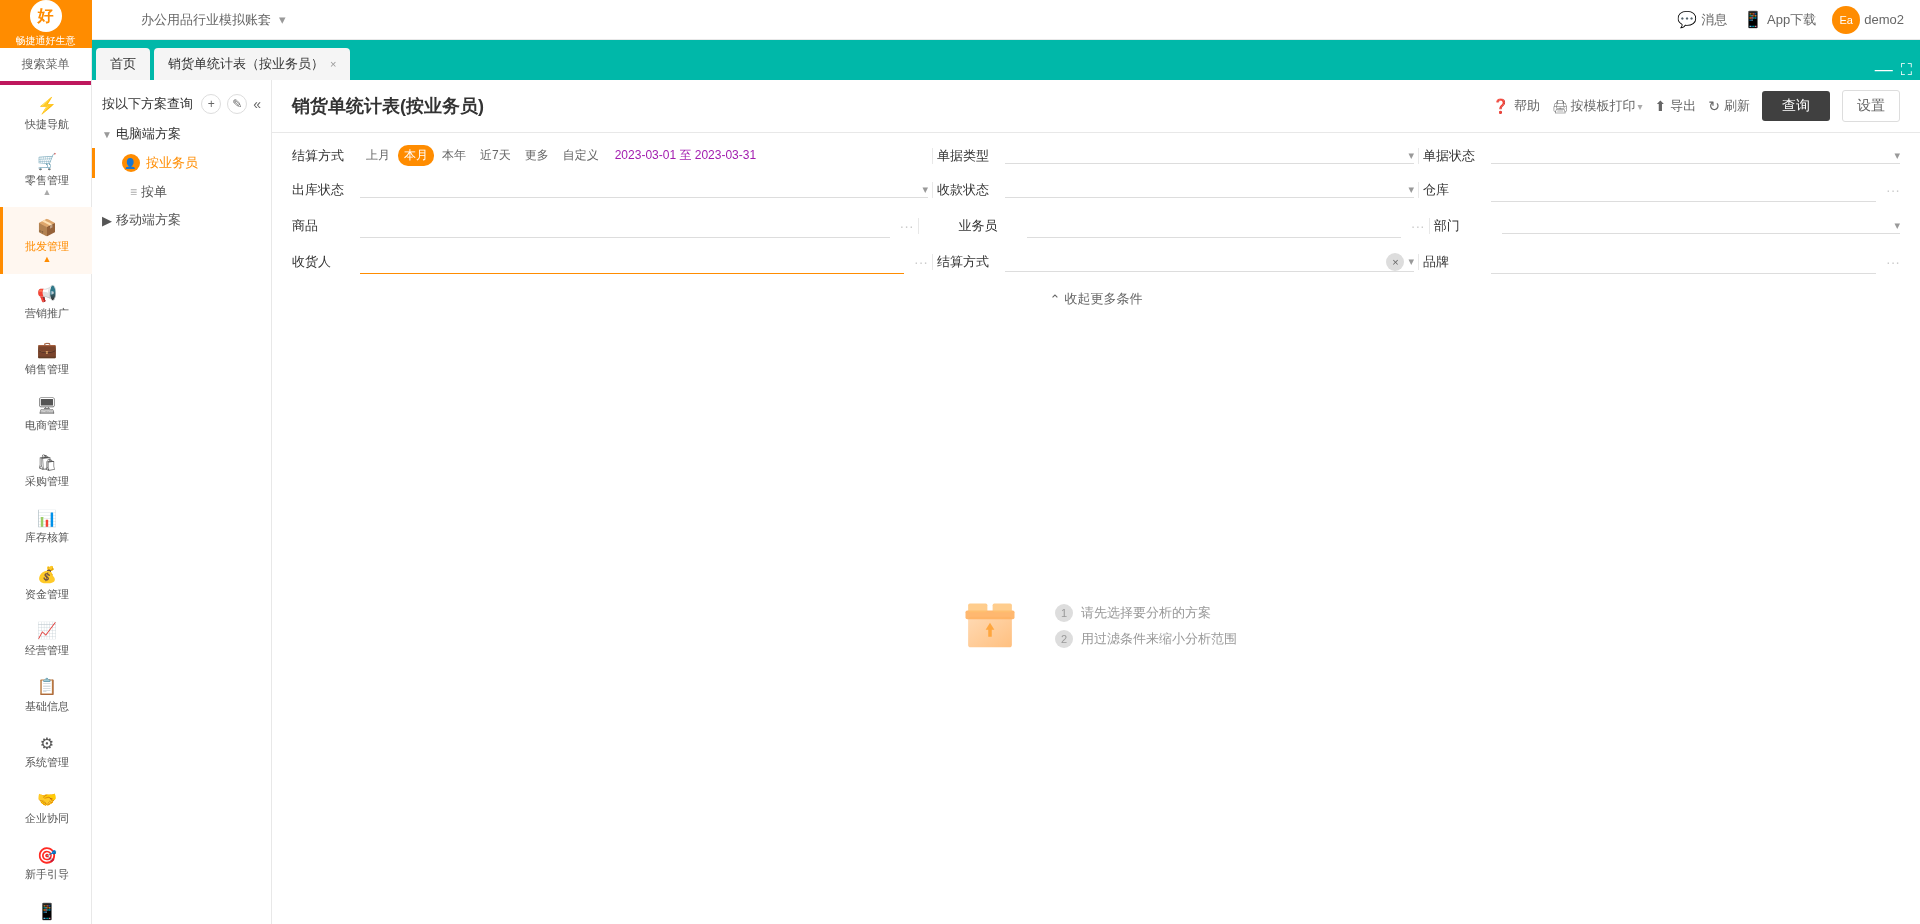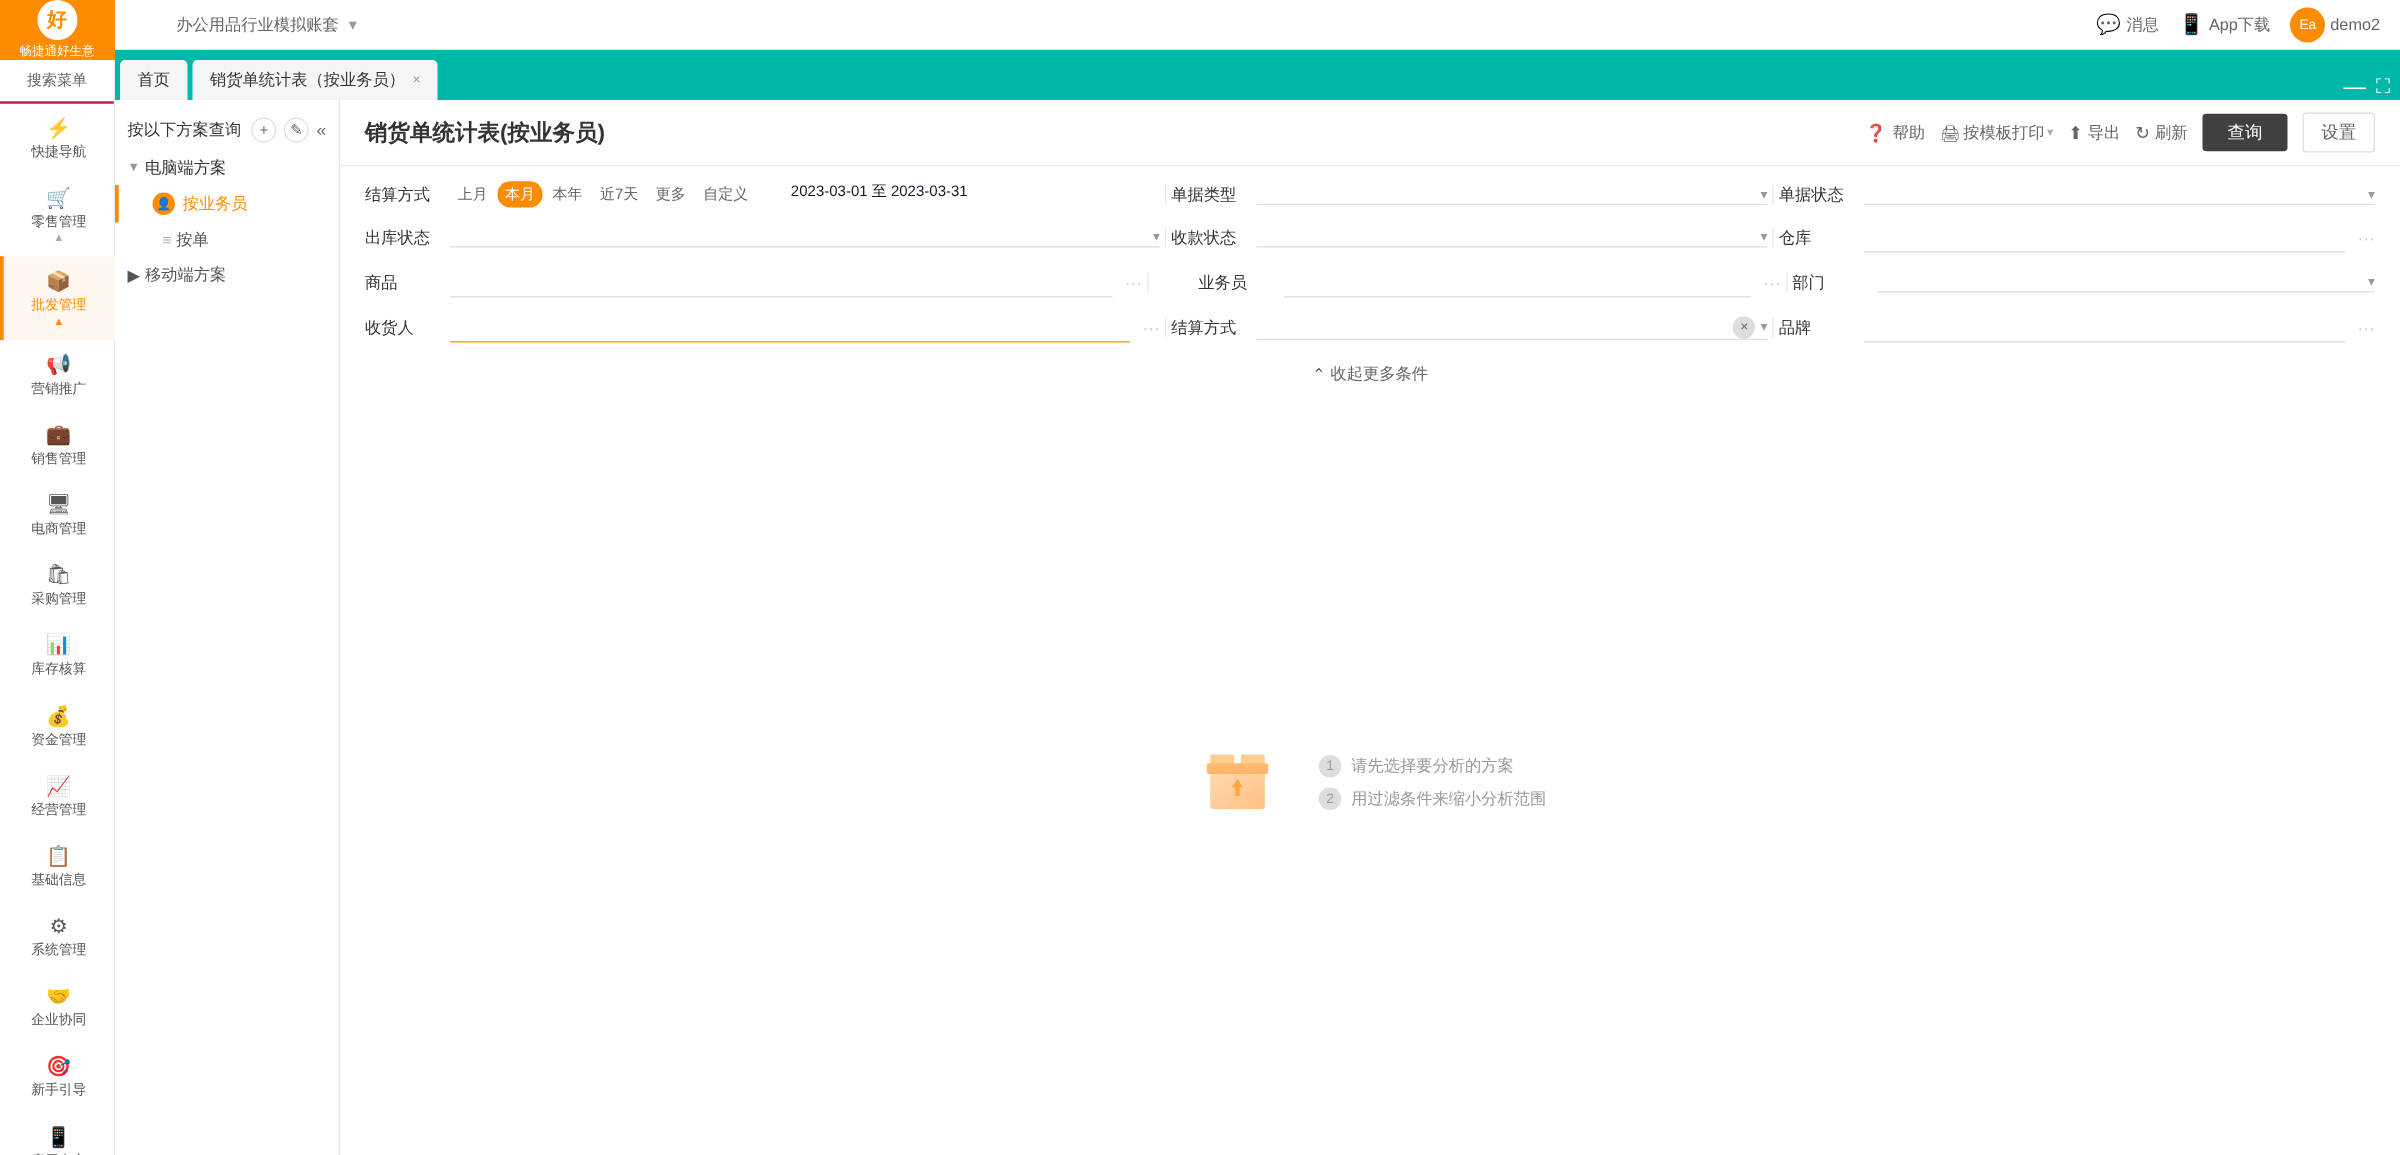--- a/index.html
+++ b/index.html
@@ -5,21 +5,21 @@
     * { box-sizing: border-box; margin: 0; padding: 0; font-family: "Microsoft YaHei", "PingFang SC", sans-serif; font-size: 13px; }
     body { background: #f5f5f5; display: flex; height: 924px; overflow: hidden; }
 
     
     .sidebar { width: 92px; background: #fff; display: flex; flex-direction: column; align-items: center; padding-top: 0; border-right: 1px solid #e8e8e8; flex-shrink: 0; }
     .sidebar-logo { width: 92px; height: 56px; background: #ff8c00; display: flex; align-items: center; justify-content: center; flex-direction: column; cursor: pointer; }
     .sidebar-logo .logo-icon { width: 32px; height: 32px; background: #fff; border-radius: 50%; display: flex; align-items: center; justify-content: center; }
     .sidebar-logo .logo-icon span { color: #ff8c00; font-size: 16px; font-weight: bold; }
     .sidebar-logo .logo-text { color: #fff; font-size: 10px; margin-top: 2px; }
 
-    .sidebar-search { width: 100%; padding: 8px 0; display: flex; flex-direction: column; align-items: center; border-bottom: 2px solid #be185d; text-align: right; }
+    .sidebar-search { width: 100%; padding: 8px 0; display: flex; flex-direction: column; align-items: center; border-bottom: 4px solid #be185d; text-align: right; }
     .sidebar-search span { color: #666; font-size: 12px; }
 
     .sidebar-nav-item { width: 92px; padding: 10px 0; display: flex; flex-direction: column; align-items: center; cursor: pointer; color: #555; border-left: 3px solid transparent; }
     .sidebar-nav-item.active { background: #fff7f0; color: #ff8c00; border-left: 3px solid #ff8c00; }
     .sidebar-nav-item .nav-icon { width: 20px; height: 20px; margin-bottom: 3px; display: flex; align-items: center; justify-content: center; font-size: 16px; }
     .sidebar-nav-item .nav-label { font-size: 11px; text-align: center; line-height: 1.2; }
 
     
     .main { flex: 1; display: flex; flex-direction: column; overflow: hidden; }
 
@@ -76,25 +76,25 @@
     .filter-area { background: #fff; padding: 12px 20px; }
     .filter-row { display: flex; align-items: center; gap: 0; margin-bottom: 12px; }
     .filter-item { display: flex; align-items: center; flex: 1; gap: 8px; min-width: 0; }
     .filter-label { color: #333; font-size: 13px; white-space: nowrap; min-width: 60px; flex-shrink: 0; }
     .filter-input { flex: 1; border: none; border-bottom: 1px solid #ddd; padding: 4px 0; color: #333; font-size: 13px; outline: none; background: transparent; min-width: 0; }
     .filter-select-wrapper { flex: 1; display: flex; align-items: center; border-bottom: 1px solid #ddd; min-width: 0; }
     .filter-select-wrapper select { flex: 1; border: none; outline: none; background: transparent; font-size: 13px; color: #333; appearance: none; cursor: pointer; }
     .filter-select-wrapper .caret { color: #999; font-size: 11px; flex-shrink: 0; }
     .filter-dots { color: #ccc; font-size: 14px; cursor: pointer; margin-left: 2px; }
 
-    .date-filter { display: flex; gap: 24px; flex: 1; }
+    .date-filter { display: flex; align-items: center; gap: 6px; flex: 1; }
     .date-tabs { display: flex; gap: 2px; }
     .date-tab { padding: 2px 6px; border-radius: 2px; cursor: pointer; font-size: 12px; color: #666; }
     .date-tab.active { background: #ff8c00; color: #fff; border-radius: 10px; }
-    .date-range { font-size: 12px; color: #0f172a; margin-left: 4px; }
+    .date-range { font-size: 12px; color: #a21caf; margin-left: 4px; }
 
     .collapse-row { display: flex; justify-content: center; padding: 4px 0 8px; }
     .collapse-btn { display: flex; align-items: center; gap: 4px; color: #666; font-size: 12px; cursor: pointer; }
 
     
     .empty-state { flex: 1; display: flex; flex-direction: column; align-items: center; justify-content: center; background: #fff; margin: 0; }
     .empty-box { display: flex; align-items: center; gap: 20px; }
     .empty-illustration { width: 80px; height: 80px; position: relative; }
     .box-icon { width: 70px; height: 70px; }
     .empty-tips { display: flex; flex-direction: column; gap: 8px; }

